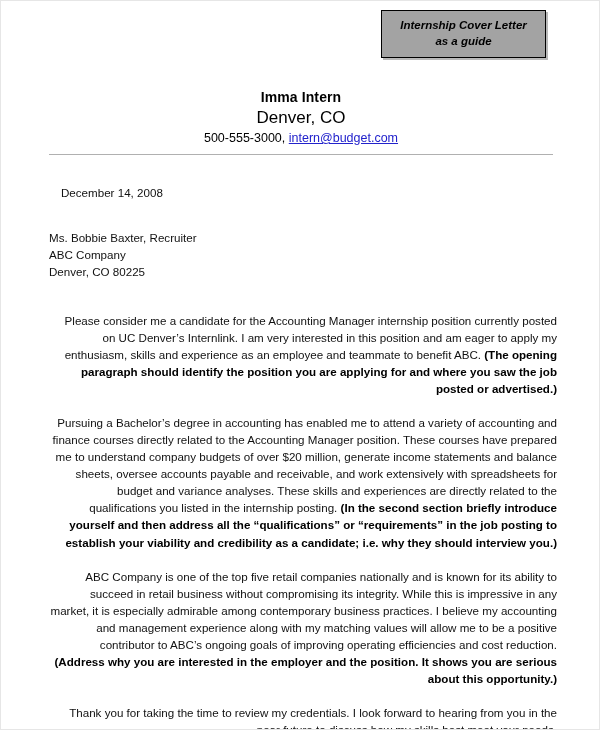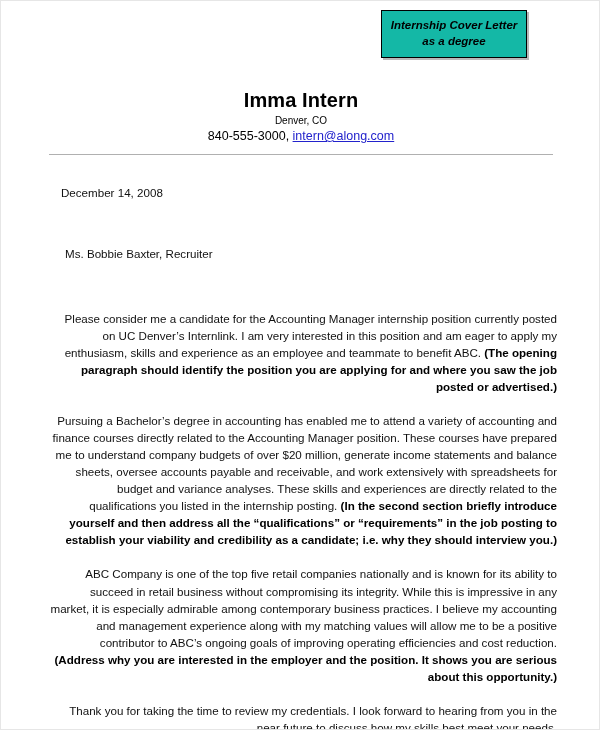--- a/index.html
+++ b/index.html
@@ -18,24 +18,24 @@
     border: 1px solid #e6e6e6;
     box-sizing: border-box;
     overflow: hidden;
   }
 
   
   .callout {
     position: absolute;
     left: 380px;
     top: 9px;
-    width: 146px;
+    width: 165px;
     box-sizing: border-box;
     border: 1px solid #000000;
-    background: #14b8a6;
+    background: #a3a3a3;
     padding: 7px 6px 8px 6px;
     text-align: center;
     box-shadow: 2px 2px 0 #b9b9b9;
   }
   .callout-text {
     font-size: 11.5px;
     font-weight: bold;
     font-style: italic;
     line-height: 1.35;
     color: #000;
@@ -43,27 +43,27 @@
 
   
   .letterhead {
     position: absolute;
     left: 48px;
     top: 88px;
     width: 504px;
     text-align: center;
   }
   .lh-name {
-    font-size: 20px;
+    font-size: 14px;
     font-weight: bold;
     color: #000;
     letter-spacing: .1px;
   }
   .lh-city {
-    font-size: 10px;
+    font-size: 17px;
     color: #000;
     margin-top: 3px;
   }
   .lh-contact {
     font-size: 12.5px;
     color: #000;
     margin-top: 3px;
   }
   .lh-email {
     color: #2222cc;
@@ -85,50 +85,52 @@
     left: 48px;
     top: 171px;
     width: 508px;
     font-size: 11.6px;
     line-height: 1.47;
     color: #111;
   }
   .blk { margin: 12px; }
   .gap-md { height: 16px; }
   .gap-lg { height: 17px; }
-  .addr-line { margin: 16px; }
+  .addr-line { margin: 0; }
   b.instr { font-weight: bold; color: #000; }
   p.para { margin: 0; text-align: right; }
 </style>
 </head>
 <body>
 
 <div class="page">
 
   <div class="callout">
     <div class="callout-text">Internship Cover Letter</div>
-    <div class="callout-text">as a degree</div>
+    <div class="callout-text">as a guide</div>
   </div>
 
   <div class="letterhead">
     <div class="lh-name">Imma Intern</div>
     <div class="lh-city">Denver, CO</div>
-    <div class="lh-contact"><span>840-555-3000, </span><a class="lh-email" href="#">intern@along.com</a></div>
+    <div class="lh-contact"><span>500-555-3000, </span><a class="lh-email" href="#">intern@budget.com</a></div>
   </div>
 
   <div class="rule"></div>
 
   <div class="body">
 
     <div class="blk">December 14, 2008</div>
 
     <div class="gap-md"></div>
 
     <div>
       <div class="addr-line">Ms.  Bobbie Baxter, Recruiter</div>
+      <div class="addr-line">ABC Company</div>
+      <div class="addr-line">Denver, CO 80225</div>
     </div>
 
     <div class="gap-md"></div>
 
 
     <div class="gap-md"></div>
 
     <p class="para"><span>Please consider me a candidate for the Accounting Manager internship position currently posted on UC Denver’s Internlink.  I am very interested in this position and am eager to apply my enthusiasm, skills and experience as an employee and teammate to benefit ABC.</span><b class="instr"> (The opening paragraph should identify the position you are applying for and where you saw the job posted or advertised.)</b></p>
 
     <div class="gap-lg"></div>

